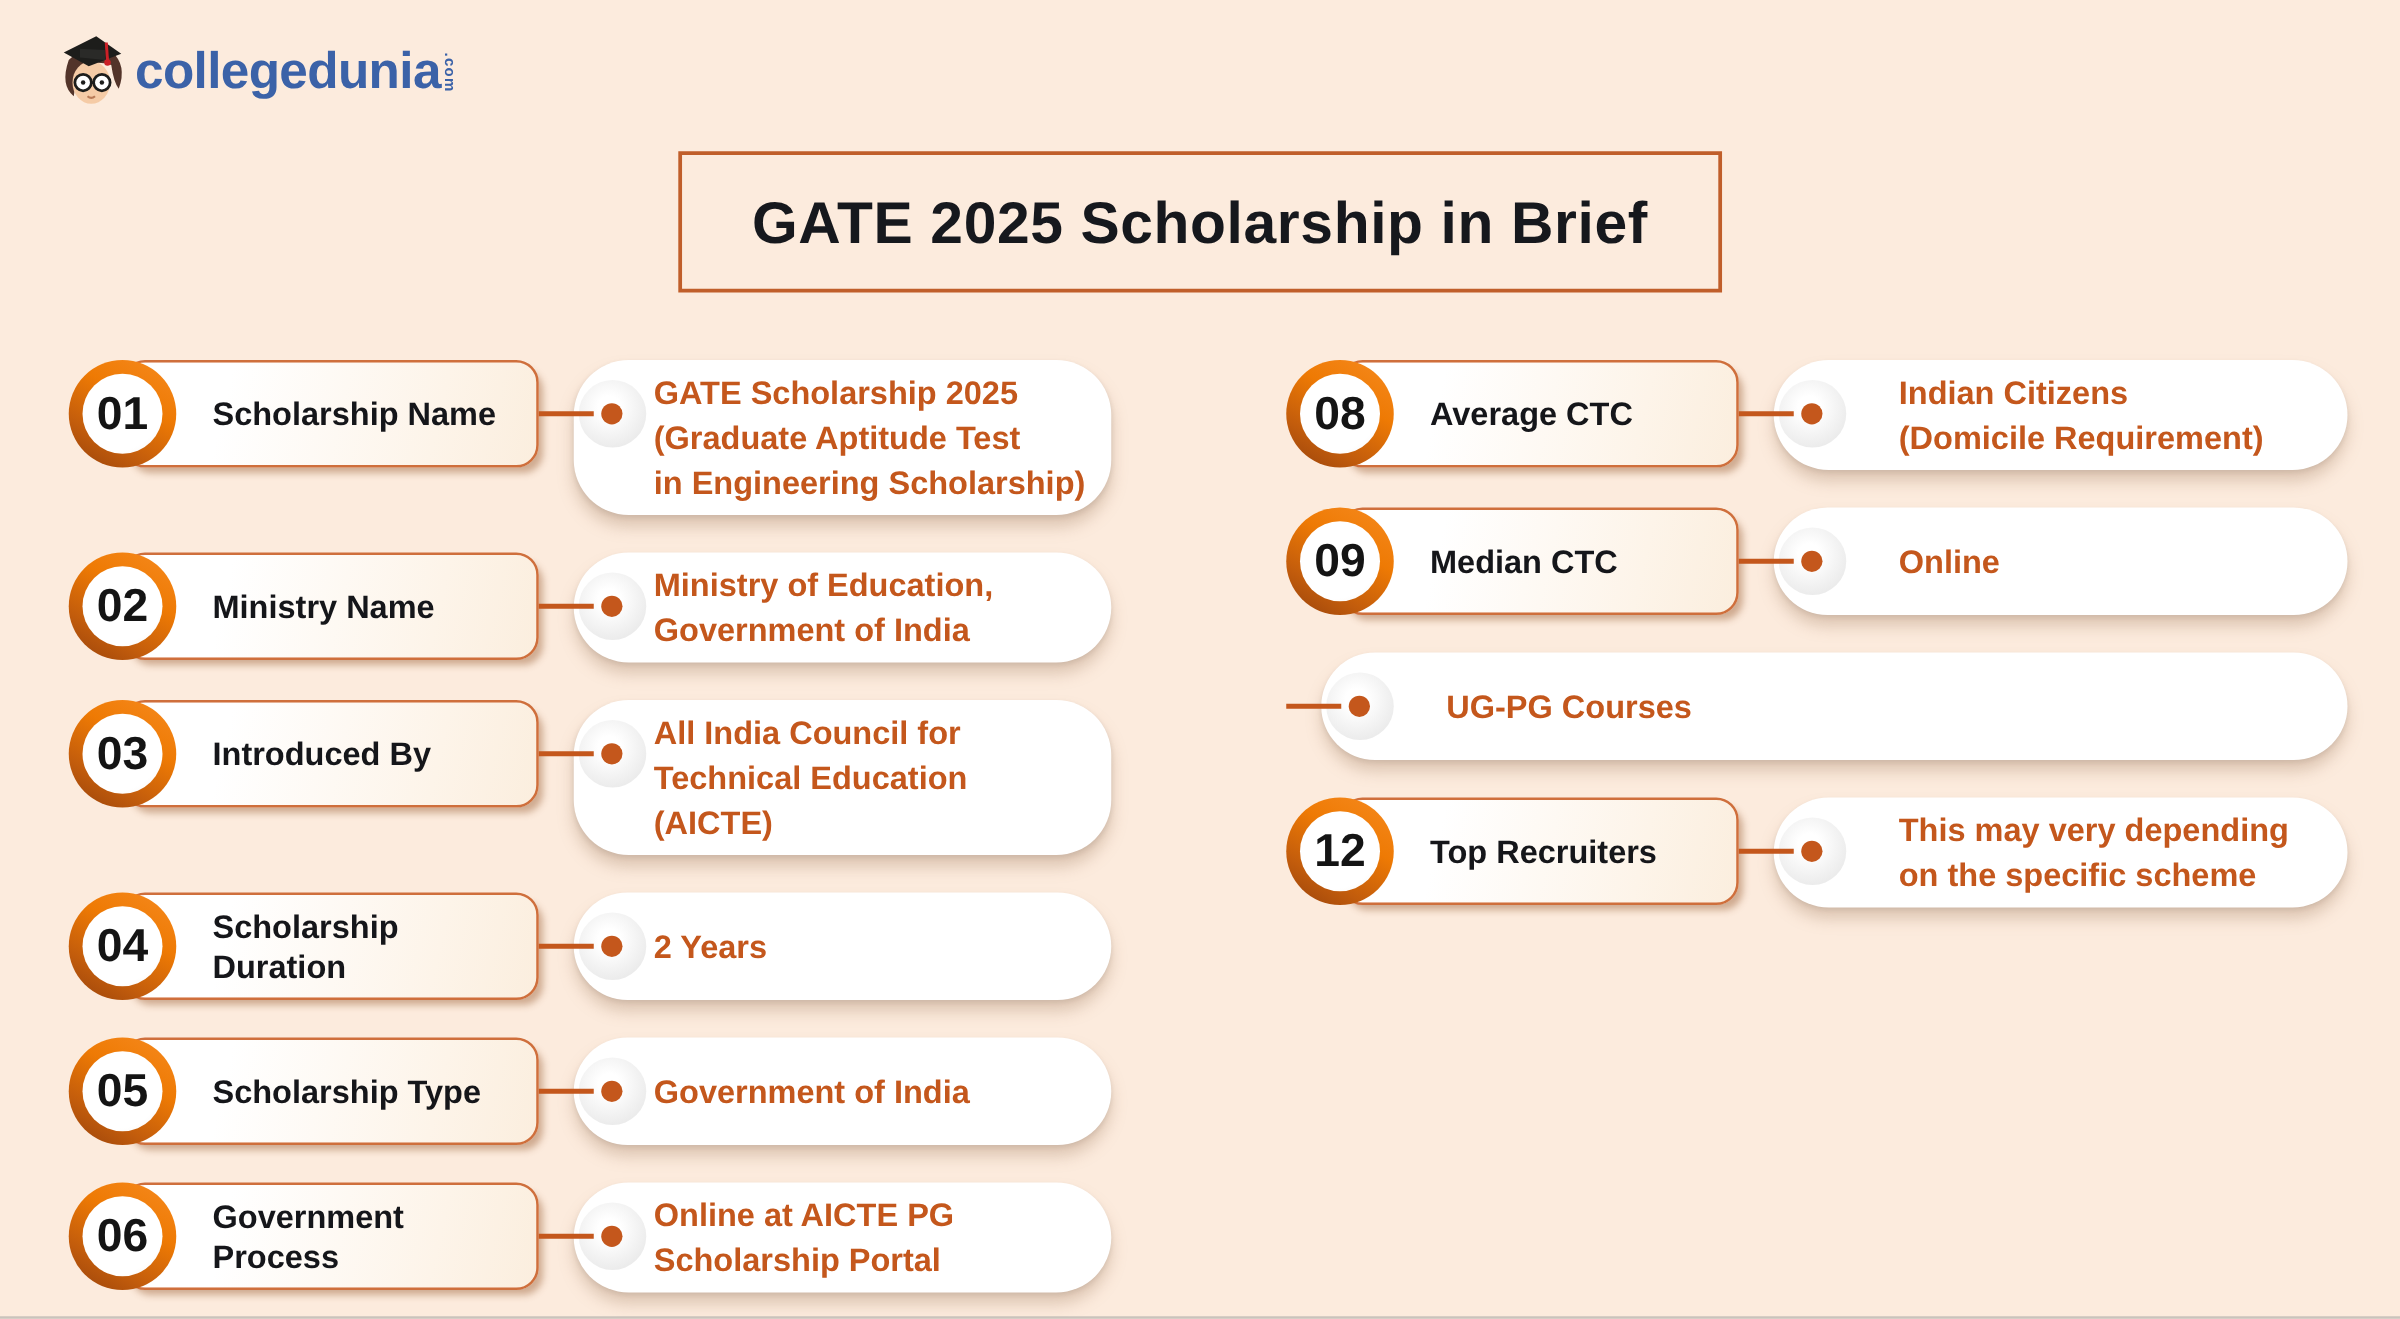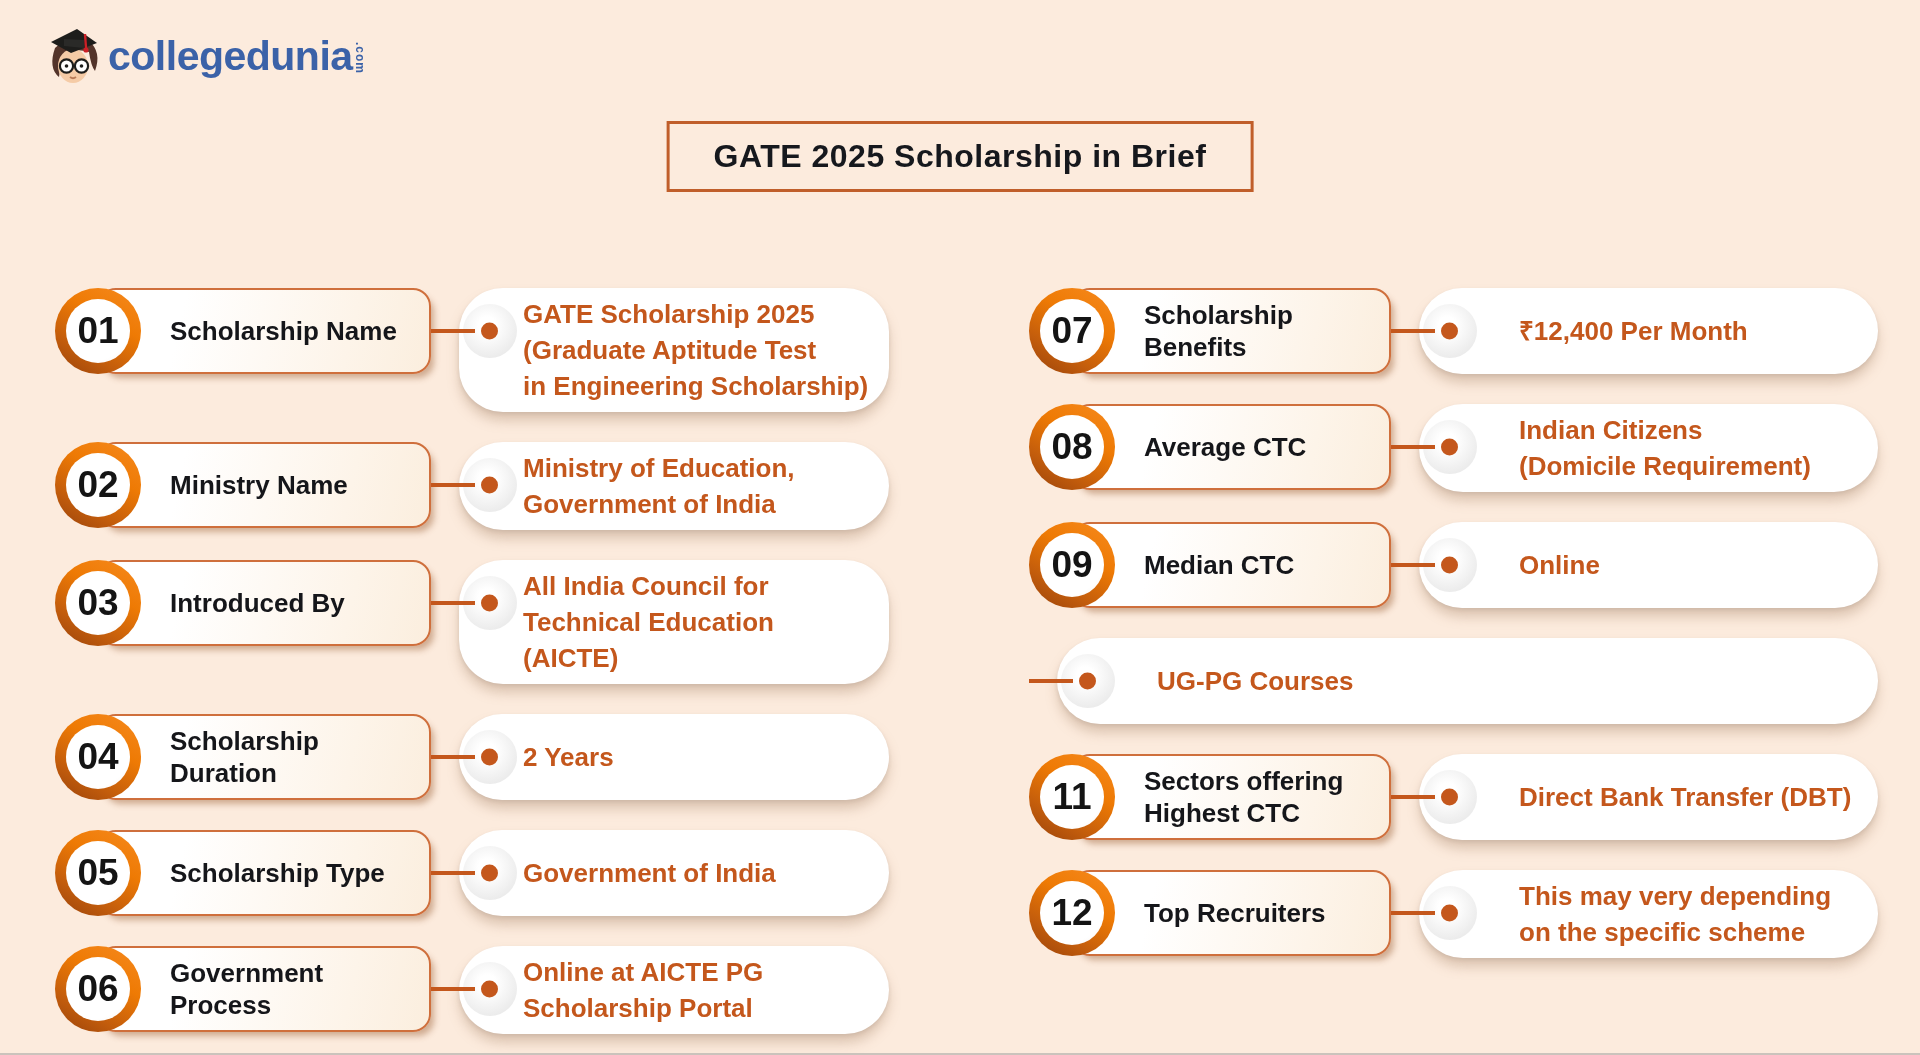--- a/index.html
+++ b/index.html
@@ -25,21 +25,21 @@
   }
 
   
   .titlebox {
     position:absolute; top:121px; left:50%; transform:translateX(-50%);
     border:3px solid #c05e2a;
     padding:14px 44px;
     white-space:nowrap;
   }
   .titlebox h1 {
-    margin:0; font-size:32px; font-weight:700; color:#16181d; letter-spacing:0.5px;
+    margin:12px; font-size:47px; font-weight:700; color:#16181d; letter-spacing:0.5px;
   }
 
   
   .main {
     position:absolute; top:288px; left:55px; width:1823px;
     display:flex; justify-content:space-between;
   }
   .col { display:flex; flex-direction:column; gap:30px; }
   .col-left  { width:834px; }
   .col-right { width:849px; }
@@ -268,38 +268,20 @@
             <span class="vline">Online at AICTE PG</span>
               <span class="vline">Scholarship Portal</span>
           </div>
         </div>
       </div>
 
     </div>
 
     <div class="col col-right">
 
-      <div class="row">
-        <div class="labelzone">
-          <div class="badge">
-              <span class="badge-inner">07</span>
-            </div>
-          <div class="label-pill">
-              <span>Scholarship Benefits</span>
-            </div>
-        </div>
-        <div class="connector"></div>
-        <div class="value-pill">
-          <span class="halo"></span>
-            <span class="dot"></span>
-          <div class="vtext">
-            <span class="vline">₹12,400 Per Month</span>
-          </div>
-        </div>
-      </div>
 
       <div class="row">
         <div class="labelzone">
           <div class="badge">
               <span class="badge-inner">08</span>
             </div>
           <div class="label-pill">
               <span>Average CTC</span>
             </div>
         </div>
@@ -337,38 +319,20 @@
         <div class="connector"></div>
         <div class="value-pill">
           <span class="halo"></span>
             <span class="dot"></span>
           <div class="vtext">
             <span class="vline">UG-PG Courses</span>
           </div>
         </div>
       </div>
 
-      <div class="row">
-        <div class="labelzone">
-          <div class="badge">
-              <span class="badge-inner">11</span>
-            </div>
-          <div class="label-pill">
-              <span>Sectors offering Highest CTC</span>
-            </div>
-        </div>
-        <div class="connector"></div>
-        <div class="value-pill">
-          <span class="halo"></span>
-            <span class="dot"></span>
-          <div class="vtext">
-            <span class="vline">Direct Bank Transfer (DBT)</span>
-          </div>
-        </div>
-      </div>
 
       <div class="row">
         <div class="labelzone">
           <div class="badge">
               <span class="badge-inner">12</span>
             </div>
           <div class="label-pill">
               <span>Top Recruiters</span>
             </div>
         </div>

